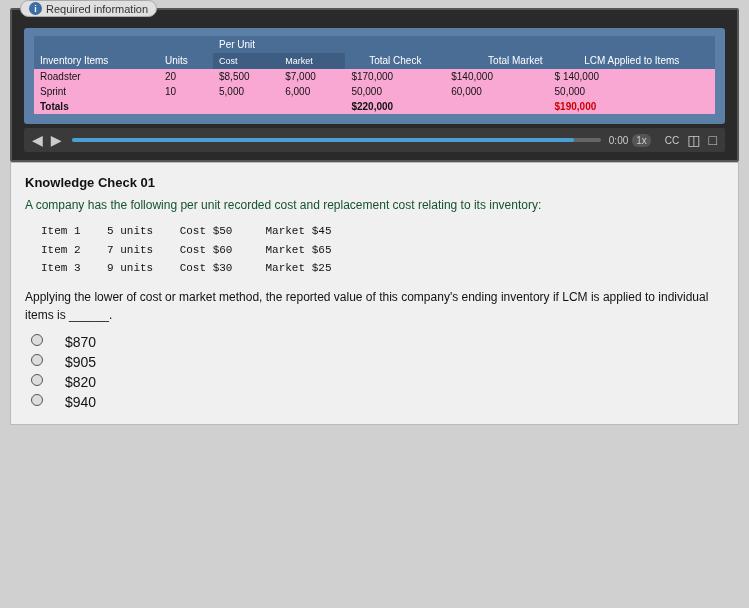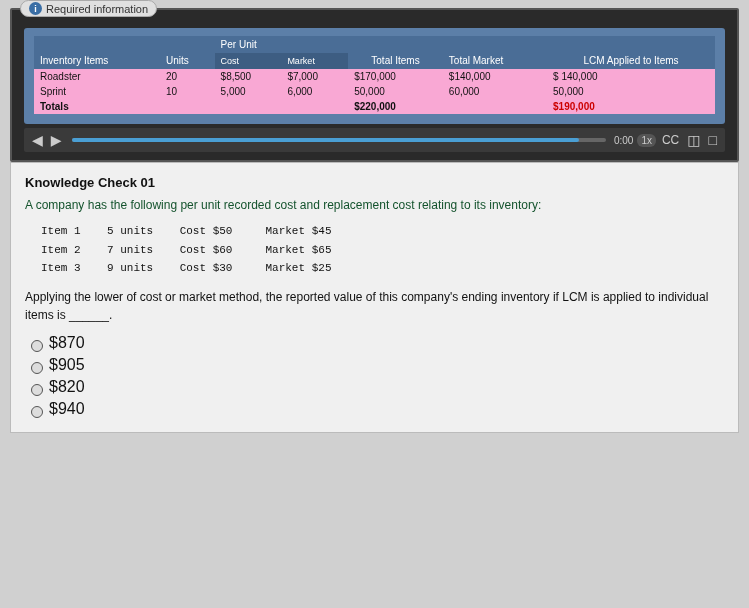--- a/index.html
+++ b/index.html
@@ -203,23 +203,23 @@
 
     .answer-options {
       display: flex;
       flex-direction: column;
       gap: 4px;
       margin-left: 6px;
     }
 
     .answer-option {
       display: flex;
-      align-items: flex-end;
-      gap: 6px;
-      font-size: 16px;
+      align-items: flex-start;
+      gap: 22px;
+      font-size: 14px;
       color: #111;
     }
 
     .radio-btn {
       width: 12px;
       height: 12px;
       border-radius: 50%;
       border: 1px solid #555;
       background: #ddd;
       display: inline-flex;
@@ -254,22 +254,22 @@
       <span>Required information</span>
     </div>
 
     <div class="inventory-table-wrapper">
       <table class="inventory-table">
         <thead>
           <tr class="col-header-row">
             <th rowspan="2" style="vertical-align:bottom;">Inventory Items</th>
             <th rowspan="2" style="vertical-align:bottom;">Units</th>
             <th colspan="2" class="per-unit-header">Per Unit</th>
-            <th rowspan="2" style="vertical-align:bottom;text-align:center;">Total Items</th>
-            <th rowspan="2" style="vertical-align:bottom;text-align:left;">Total Market</th>
+            <th rowspan="2" style="vertical-align:bottom;text-align:center;">Total Check</th>
+            <th rowspan="2" style="vertical-align:bottom;text-align:right;">Total Market</th>
             <th rowspan="2" style="vertical-align:bottom;text-align:center;">LCM Applied to Items</th>
           </tr>
           <tr class="subheader-row">
             <th>Cost</th>
             <th>Market</th>
           </tr>
         </thead>
         <tbody>
           <tr>
             <td>Roadster</td>
@@ -303,21 +303,21 @@
     </div>
 
     <div class="video-controls">
       <button class="ctrl-btn">◀</button>
       <button class="ctrl-btn">▶</button>
       <div class="progress-bar-container">
         <div class="progress-bar-fill"></div>
       </div>
       <span class="time-display">0:00</span>
       <button class="ctrl-small">1x</button>
-      <button class="ctrl-btn" style="font-size:12px;">CC</button>
+      <button class="ctrl-btn" style="font-size:10px;margin-left:8px;">CC</button>
       <button class="ctrl-btn">◫</button>
       <button class="ctrl-btn">□</button>
     </div>
   </div>
 
   <div class="content-area">
     <div class="knowledge-check-title">Knowledge Check 01</div>
     <div class="question-text">A company has the following per unit recorded cost and replacement cost relating to its inventory:</div>
 
     <div class="inventory-list">

